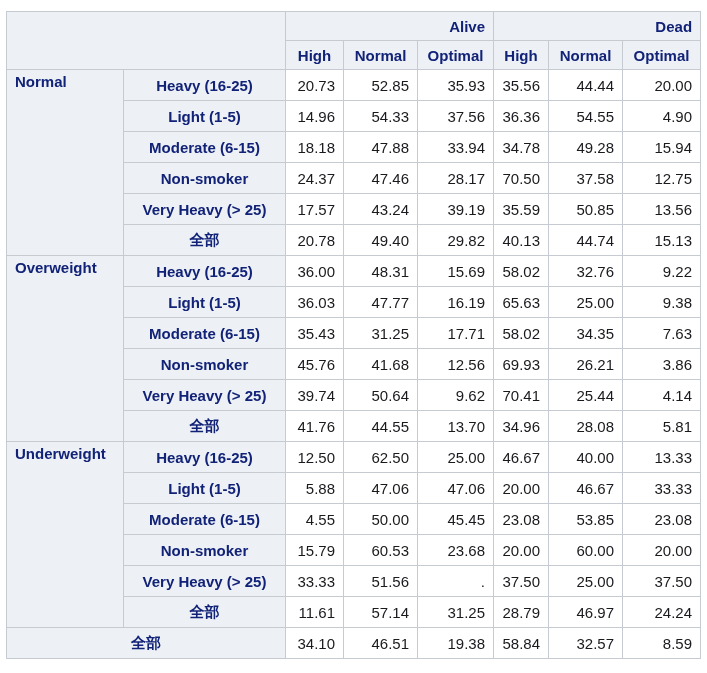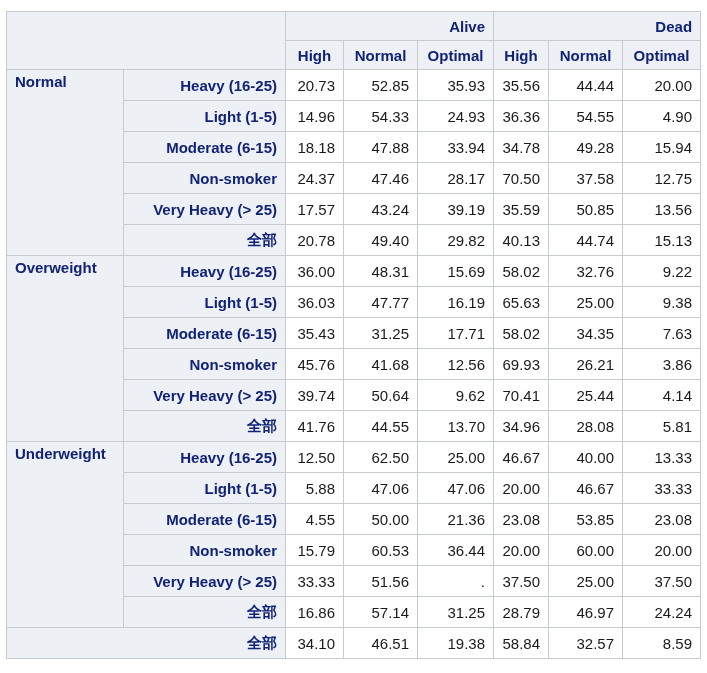--- a/index.html
+++ b/index.html
@@ -46,21 +46,21 @@
   td {
     background: #FFFFFF;
     color: var(--data-text);
     text-align: right;
     font-weight: normal;
   }
   th.corner { }
   th.group-head { text-align: right; }
   th.col-head { text-align: center; }
   th.rowgroup { text-align: left; vertical-align: top; padding-top: 6px; }
-  th.rowcat { text-align: right; }
+  th.rowcat { text-align: center; }
 </style>
 </head>
 <body>
 
 <div class="page">
   <table class="crosstab">
     <colgroup>
       <col style="width:117px">
       <col style="width:162px">
       <col style="width:58px">
@@ -93,21 +93,21 @@
           <td>52.85</td>
           <td>35.93</td>
           <td>35.56</td>
           <td>44.44</td>
           <td>20.00</td>
         </tr>
         <tr>
           <th class="rowcat">Light (1-5)</th>
           <td>14.96</td>
           <td>54.33</td>
-          <td>24.93</td>
+          <td>37.56</td>
           <td>36.36</td>
           <td>54.55</td>
           <td>4.90</td>
         </tr>
         <tr>
           <th class="rowcat">Moderate (6-15)</th>
           <td>18.18</td>
           <td>47.88</td>
           <td>33.94</td>
           <td>34.78</td>
@@ -212,46 +212,46 @@
           <td>47.06</td>
           <td>47.06</td>
           <td>20.00</td>
           <td>46.67</td>
           <td>33.33</td>
         </tr>
         <tr>
           <th class="rowcat">Moderate (6-15)</th>
           <td>4.55</td>
           <td>50.00</td>
-          <td>21.36</td>
+          <td>45.45</td>
           <td>23.08</td>
           <td>53.85</td>
           <td>23.08</td>
         </tr>
         <tr>
           <th class="rowcat">Non-smoker</th>
           <td>15.79</td>
           <td>60.53</td>
-          <td>36.44</td>
+          <td>23.68</td>
           <td>20.00</td>
           <td>60.00</td>
           <td>20.00</td>
         </tr>
         <tr>
           <th class="rowcat">Very Heavy (&gt; 25)</th>
           <td>33.33</td>
           <td>51.56</td>
           <td>.</td>
           <td>37.50</td>
           <td>25.00</td>
           <td>37.50</td>
         </tr>
         <tr>
           <th class="rowcat">全部</th>
-          <td>16.86</td>
+          <td>11.61</td>
           <td>57.14</td>
           <td>31.25</td>
           <td>28.79</td>
           <td>46.97</td>
           <td>24.24</td>
         </tr>
         <tr>
           <th class="rowcat" colspan="2">全部</th>
           <td>34.10</td>
           <td>46.51</td>

